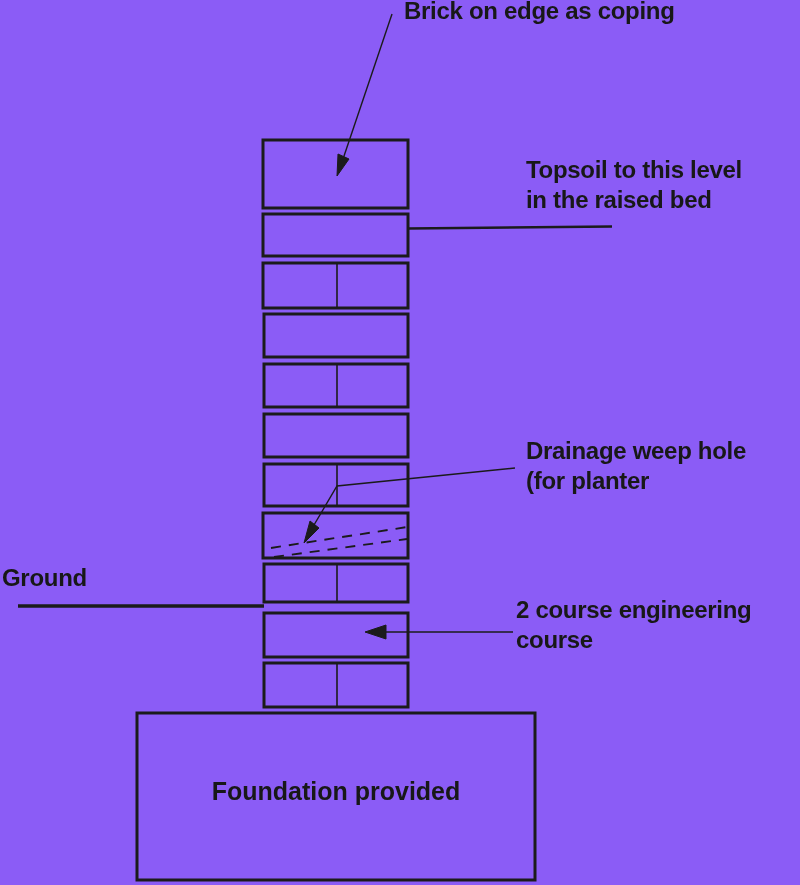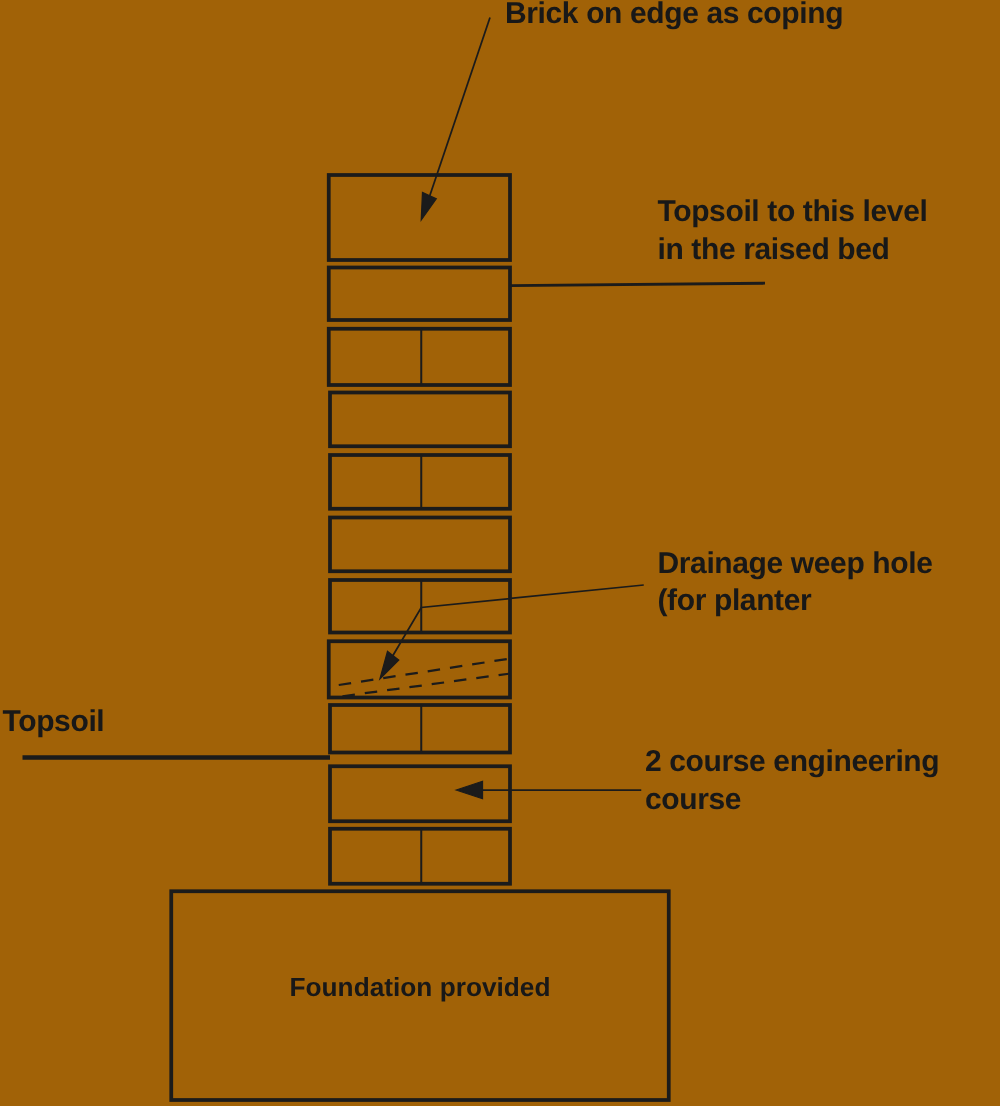--- a/index.html
+++ b/index.html
@@ -4,21 +4,21 @@
 <style>
   html, body {
     margin: 0;
     padding: 0;
     background: #ffffff;
   }
   .page {
     position: relative;
     width: 800px;
     height: 885px;
-    background: #a16207;
+    background: #8b5cf6;
     font-family: "Liberation Sans", "DejaVu Sans", sans-serif;
     overflow: hidden;
   }
   .diagram-svg {
     position: absolute;
     left: 0;
     top: 0;
     width: 800px;
     height: 885px;
   }
@@ -32,21 +32,21 @@
     letter-spacing: -0.3px;
   }
   .label-foundation {
     position: absolute;
     left: 137px;
     top: 776px;
     width: 398px;
     text-align: center;
     color: #181818;
     font-weight: bold;
-    font-size: 21px;
+    font-size: 25px;
     line-height: 30px;
   }
   .lbl-coping      { left: 404px; top: -4px; }
   .lbl-topsoil     { left: 526px; top: 155px; }
   .lbl-drainage    { left: 526px; top: 436px; }
   .lbl-ground      { left: 2px;   top: 563px; }
   .lbl-engineering { left: 516px; top: 595px; }
 </style>
 </head>
 <body>
@@ -98,21 +98,21 @@
   <div class="label lbl-topsoil">
     <div>Topsoil to this level</div>
     <div>in the raised bed</div>
   </div>
 
   <div class="label lbl-drainage">
     <div>Drainage weep hole</div>
     <div>(for planter</div>
   </div>
 
-  <div class="label lbl-ground">Topsoil</div>
+  <div class="label lbl-ground">Ground</div>
 
   <div class="label lbl-engineering">
     <div>2 course engineering</div>
     <div>course</div>
   </div>
 
   <div class="label-foundation">Foundation provided</div>
 
 </div>
 

